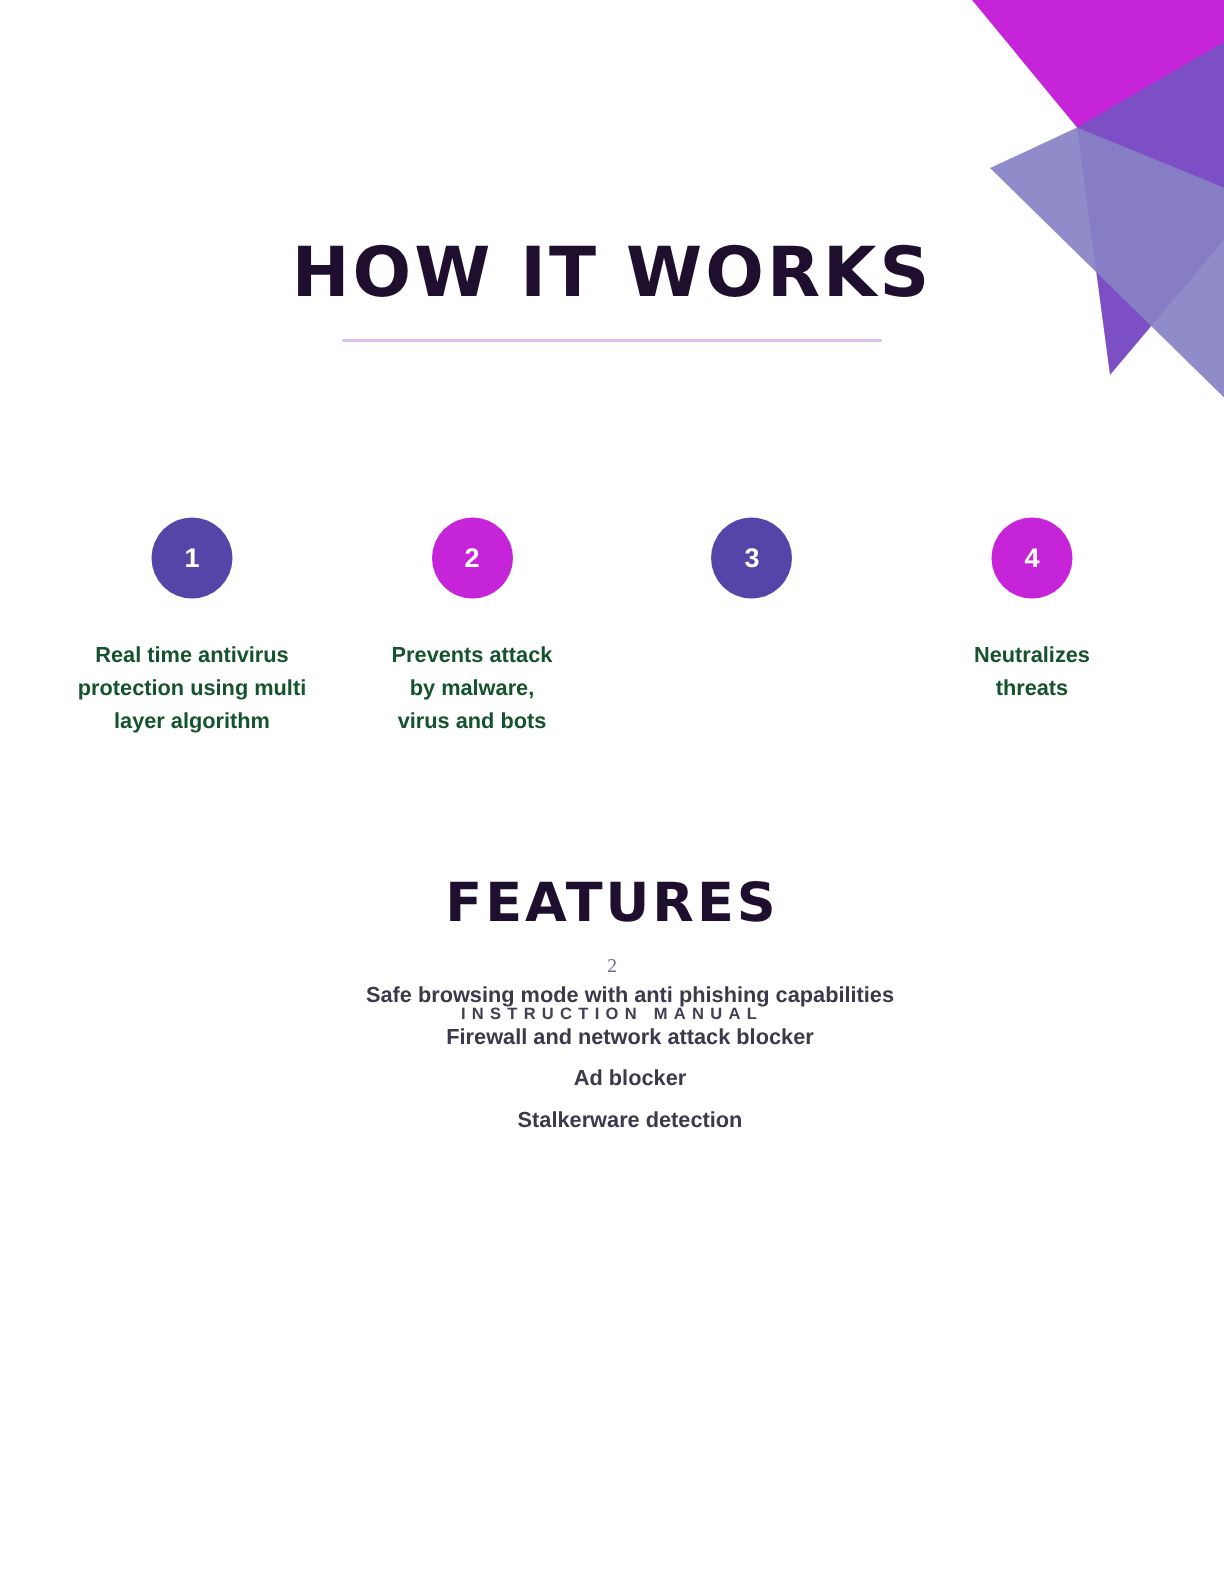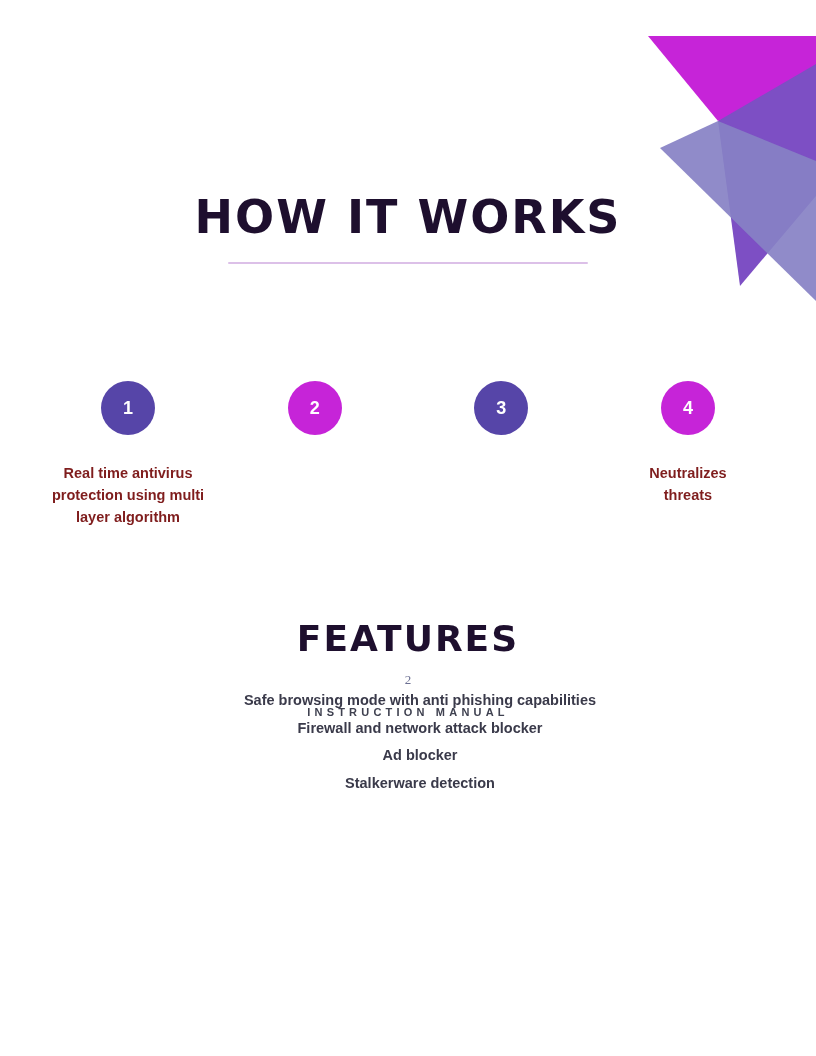--- a/index.html
+++ b/index.html
@@ -29,21 +29,20 @@
     width: 196px;
     height: 290px;
   }
 
   
   .page {
     position: relative;
     width: 816px;
     height: 740px;
     box-sizing: border-box;
-    margin-top: 36px;
   }
 
   
   .section-title-block {
     position: absolute;
     left: 0;
     width: 816px;
     text-align: center;
   }
   #how-it-works-block { top: 158px; }
@@ -94,21 +93,21 @@
     font-weight: bold;
     font-family: "Liberation Sans", sans-serif;
   }
   .step-badge.slate  { background: #5645a8; }
   .step-badge.magenta{ background: #c624d8; }
 
   .step-caption {
     margin-top: 27px;
     font-size: 14.5px;
     font-weight: bold;
-    color: #7f1d1d;
+    color: #14532d;
     line-height: 1.52;
     text-align: center;
     font-family: "Liberation Sans", sans-serif;
     white-space: pre-line;
   }
 
   
   #features-block { top: 585px; }
   #features-title { font-size: 36px; }
 
@@ -176,20 +175,23 @@
       </div>
       <div class="step-caption">Real time antivirus
 protection using multi
 layer algorithm</div>
     </div>
 
     <div class="step">
       <div class="step-badge magenta">
         <span>2</span>
       </div>
+      <div class="step-caption">Prevents attack
+by malware,
+virus and bots</div>
     </div>
 
     <div class="step">
       <div class="step-badge slate">
         <span>3</span>
       </div>
     </div>
 
     <div class="step">
       <div class="step-badge magenta">

